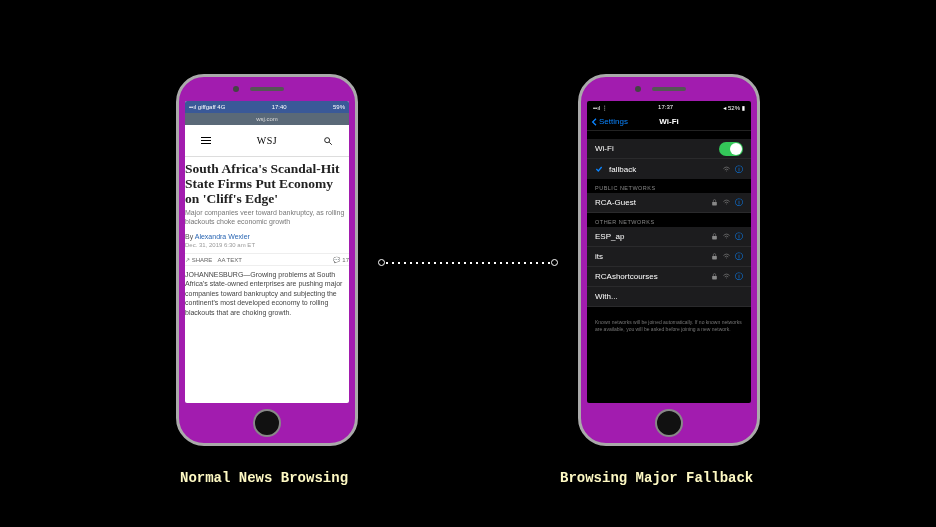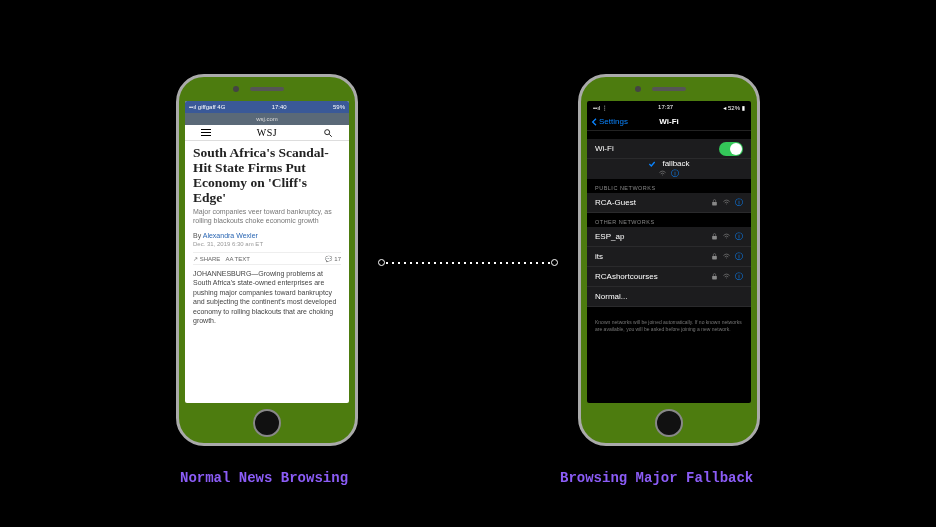--- a/index.html
+++ b/index.html
@@ -10,21 +10,21 @@
     position: relative;
     font-family: -apple-system, BlinkMacSystemFont, "Segoe UI", sans-serif;
     overflow: hidden;
   }
   .phone {
     position: absolute;
     width: 182px;
     height: 372px;
     border: 3px solid #aaa;
     border-radius: 28px;
-    background: #4d7c0f;
+    background: #a21caf;
   }
   .phone-left { left: 176px; top: 74px; }
   .phone-right { left: 578px; top: 74px; }
   .speaker {
     position: absolute;
     top: 10px;
     left: 50%;
     transform: translateX(-50%);
     width: 34px;
     height: 4px;
@@ -74,33 +74,33 @@
   }
   .urlbar {
     height: 12px;
     background: #5a6978;
     color: #ddd;
     font-size: 6px;
     text-align: center;
     line-height: 12px;
   }
   .wsj-header {
-    height: 16px;
+    height: 32px;
     border-bottom: 1px solid #ddd;
     display: flex;
     align-items: center;
     justify-content: space-between;
     padding: 0 16px;
     gap: 12px;
   }
   .hamburger { display: inline-block; }
   .hamburger span { display:block; width:10px; height:1.6px; background:#000; margin:1.5px 0; }
   .wsj-logo { font-family: "Times New Roman", serif; font-size: 10px; letter-spacing: 0.5px; font-weight: 500;}
   .search-ico svg { width:10px; height:10px; }
-  .article { padding: 4px 8px; color:#222; }
+  .article { padding: 4px 0; color:#222; }
   .headline { font-family: "Times New Roman", serif; font-size: 13.5px; font-weight: 700; line-height: 1.12; margin-bottom: 3px; }
   .dek { font-size: 7px; color: #777; line-height: 1.25; margin-bottom: 6px; }
   .byline { font-size: 7px; color:#555; margin-bottom:2px;}
   .byline a { color:#2a66b3; text-decoration:none;}
   .dateline { font-size: 6px; color:#999; margin-bottom:5px;}
   .sharebar { font-size:6px; color:#666; border-top:1px solid #eee; border-bottom:1px solid #eee; padding:2px 0; display:flex; justify-content:space-between; margin-bottom:4px;}
   .bodytext { font-size: 7px; color:#444; line-height:1.35; }
 
   
   .screen-right { background: #000; color:#fff; }
@@ -128,41 +128,41 @@
   .cell {
     background:#1c1c1e;
     height:20px;
     display:flex;
     align-items:center;
     justify-content:space-between;
     padding:0 8px;
     font-size:8px;
     border-bottom:1px solid #2a2a2c;
   }
-  .cell:last-of-type { border-bottom:none;flex-direction:column; }
+  .cell:last-of-type { border-bottom:none; }
   .cell .left { display:flex; align-items:center; gap:6px;}
   .cell .right { display:flex; align-items:center; gap:5px; color:#888;}
   .info-ico { color:#0a84ff; }
   .toggle {
     width:24px; height:14px; border-radius:7px; background:#34c759; position:relative;
   }
   .toggle::after{
     content:""; position:absolute; right:1px; top:1px; width:12px; height:12px; background:#fff; border-radius:50%;
   }
   .check { width:8px; height:8px; color:#0a84ff;}
   .wifi-ico, .lock-ico { width:7px; height:7px; }
   .footer-note { font-size:5px; color:#777; padding:4px 8px; line-height:1.3;}
   .ask-right { color:#888; font-size:7px; display:flex; align-items:center; gap:2px;}
   .spacer { height:8px; }
 
   
   .caption {
     position:absolute;
     top: 470px;
-    color:#8b5cf6;
+    color:#fef9c3;
     font-family: "Courier New", monospace;
     font-size: 14px;
     font-weight: bold;
   }
   .caption-left { left: 180px; }
   .caption-right { left: 560px; }
 
   
   .connector {
     position:absolute;
@@ -324,21 +324,21 @@
             <rect x="1" y="5" width="8" height="6" rx="1" fill="#888"></rect>
             <path d="M3 5 V3 a2 2 0 0 1 4 0 V5" stroke="#888" fill="none"></path>
           </svg>
         <svg class="wifi-ico" viewBox="0 0 16 12">
             <path d="M1 4 Q8 -3 15 4 M4 7 Q8 3 12 7 M7 10 Q8 9 9 10" stroke="#888" stroke-width="1.5" fill="none"></path>
           </svg>
         <span class="info-ico">ⓘ</span>
       </span>
     </div>
     <div class="cell">
-      <span class="left">Normal...</span>
+      <span class="left">With...</span>
       <span class="right"></span>
     </div>
 
     <div class="spacer"></div>
     <div class="footer-note">Known networks will be joined automatically. If no known networks are available, you will be asked before joining a new network.</div>
   </div>
   <div class="home-btn"></div>
 </div>
 
 <div class="caption caption-left">Normal News Browsing</div>

